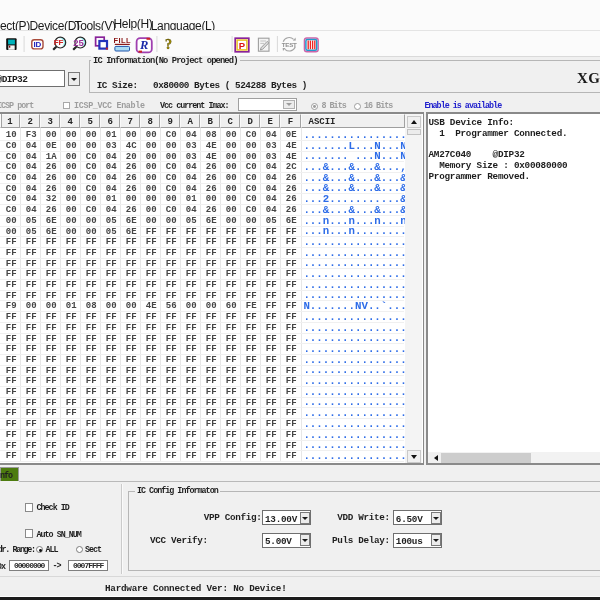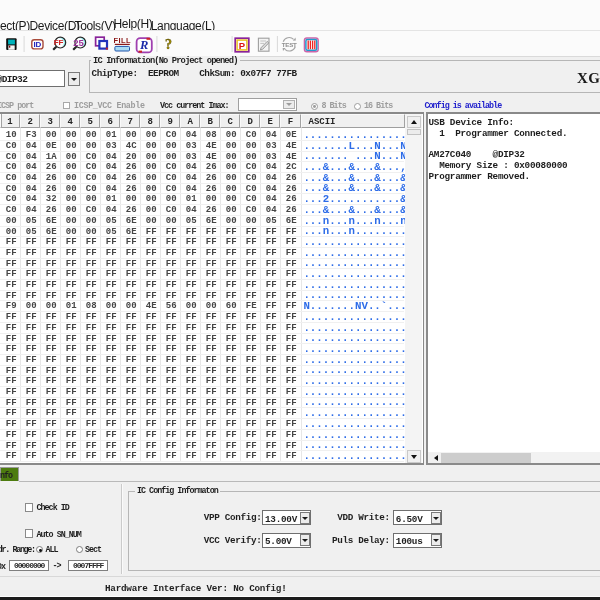--- a/index.html
+++ b/index.html
@@ -174,38 +174,38 @@
 
 <div class="abs" id="band">
 
   <div class="field" style="left:-2px;top:13.2px;width:66.5px;height:17.3px">
     <span class="abs cour2" style="left:-2.5px;top:3.5px">@DIP32</span>
   </div>
   <div class="dbtn" style="left:67.5px;top:15px;width:12px;height:14.5px"></div>
 
   <div class="gbox" style="left:88.5px;top:3.8px;width:520px;height:32.8px"></div>
   <span class="abs glabel sys2" style="left:91px;top:-0.5px">IC Information(No Project opened)</span>
-  <span class="abs cour" style="left:91.5px;top:11.5px;letter-spacing:-0.45px">ChipType:  EEPROM    ChkSum: 0x07F7 77FB</span>
+  <span class="abs cour" style="left:91.5px;top:23px;letter-spacing:-0.45px"> IC Size:   0x80000 Bytes ( 524288 Bytes )</span>
   <span class="abs" style="left:577px;top:13px;font-family:'Liberation Serif',serif;font-weight:bold;font-size:15px;color:#1a1a1a;letter-spacing:0.5px">XGe</span>
 </div>
 
 <div class="abs" id="icsp">
   <span class="abs sys gray" style="left:-3px;top:6px">ICSP port</span>
   <div class="cb" style="left:63px;top:7.2px;border-color:#a8a8a8;width:7px;height:7px"></div>
   <span class="abs sys gray" style="left:74px;top:6px;letter-spacing:-0.31px">ICSP_VCC Enable</span>
   <span class="abs sys" style="left:160px;top:6px">Vcc current Imax:</span>
   <div class="field" style="left:237.9px;top:3px;width:59px;height:12.8px;border-color:#9f9f9f;border-width:1px">
      <span class="abs sys gray" style="left:2px;top:13px">120mA</span>
   </div>
   <div class="dbtn gray" style="left:283px;top:4.5px;width:12px;height:9.8px;border-color:#b0b0b0"></div>
   <div class="radio sel gdot" style="left:311px;top:7.8px;border-color:#9d9d9d"></div>
   <span class="abs sys gray" style="left:321.5px;top:6px">8 Bits</span>
   <div class="radio" style="left:353.7px;top:7.8px;border-color:#9d9d9d"></div>
   <span class="abs sys gray" style="left:364px;top:6px">16 Bits</span>
-  <span class="abs sys" style="left:424.5px;top:6px;color:#2323cd">Config is available</span>
+  <span class="abs sys" style="left:424.5px;top:6px;color:#2323cd">Enable is available</span>
 </div>
 
 <div class="abs" id="grid">
   <div class="hdc" style="left:0.00px;width:20.10px">1</div>
 <div class="hdc" style="left:20.10px;width:20.00px">2</div>
 <div class="hdc" style="left:40.10px;width:20.00px">3</div>
 <div class="hdc" style="left:60.10px;width:20.00px">4</div>
 <div class="hdc" style="left:80.10px;width:20.00px">5</div>
 <div class="hdc" style="left:100.10px;width:20.00px">6</div>
 <div class="hdc" style="left:120.10px;width:20.00px">7</div>
@@ -316,36 +316,36 @@
   <div class="abs" style="left:120.5px;top:2px;width:1px;height:90px;background:#cbcbcb"></div>
   <div class="abs" style="left:121.5px;top:2px;width:1px;height:90px;background:#fafafa"></div>
 
   <div class="gbox" style="left:128px;top:9px;width:480px;height:80px"></div>
   <span class="abs glabel sys" style="left:135px;top:4.6px">IC Config Informaton</span>
   <span class="abs cour" style="left:150px;top:30.6px;width:111.5px;text-align:right;letter-spacing:-0.32px">VPP Config:</span>
   <div class="field" style="left:262px;top:28.8px;width:49px;height:14.8px">
     <span class="abs cour" style="left:2px;top:2.6px">13.00V</span>
       </div>
   <div class="dbtn" style="left:299.5px;top:30.3px;width:10px;height:11.8px"></div>
-  <span class="abs cour" style="left:150px;top:53.4px;width:111.5px;text-align:right;letter-spacing:-0.32px">VCC Verify:</span>
+  <span class="abs cour" style="left:150px;top:53.4px;width:111.5px;text-align:left;letter-spacing:-0.32px">VCC Verify:</span>
   <div class="field" style="left:262px;top:51.3px;width:49px;height:14.8px">
     <span class="abs cour" style="left:2px;top:2.6px">5.00V</span>
       </div>
   <div class="dbtn" style="left:299.5px;top:52.8px;width:10px;height:11.8px"></div>
   <span class="abs cour" style="left:280px;top:30.6px;width:109.8px;text-align:right;letter-spacing:-0.32px">VDD Write:</span>
   <div class="field" style="left:392.8px;top:28.8px;width:49.5px;height:14.8px">
     <span class="abs cour" style="left:2px;top:2.6px">6.50V</span>
       </div>
   <div class="dbtn" style="left:430.5px;top:30.3px;width:10px;height:11.8px"></div>
   <span class="abs cour" style="left:280px;top:53.4px;width:109.8px;text-align:right;letter-spacing:-0.32px">Puls Delay:</span>
   <div class="field" style="left:392.8px;top:51.3px;width:49.5px;height:14.8px">
     <span class="abs cour" style="left:2px;top:2.6px">100us</span>
       </div>
   <div class="dbtn" style="left:430.5px;top:52.8px;width:10px;height:11.8px"></div>
 </div>
 
 <div class="abs" id="statusdiv"></div>
 <div class="abs" id="statusbar">
-  <span class="abs cour" style="left:105px;top:6.3px">Hardware Interface Ver: No Config!</span>
+  <span class="abs cour" style="left:105px;top:6.3px">Hardware Connected Ver: No Device!</span>
 </div>
 <div class="abs" id="btmwhite"></div>
 <div class="abs" id="btmdark"></div>
 
 </div>
 </body></html>

